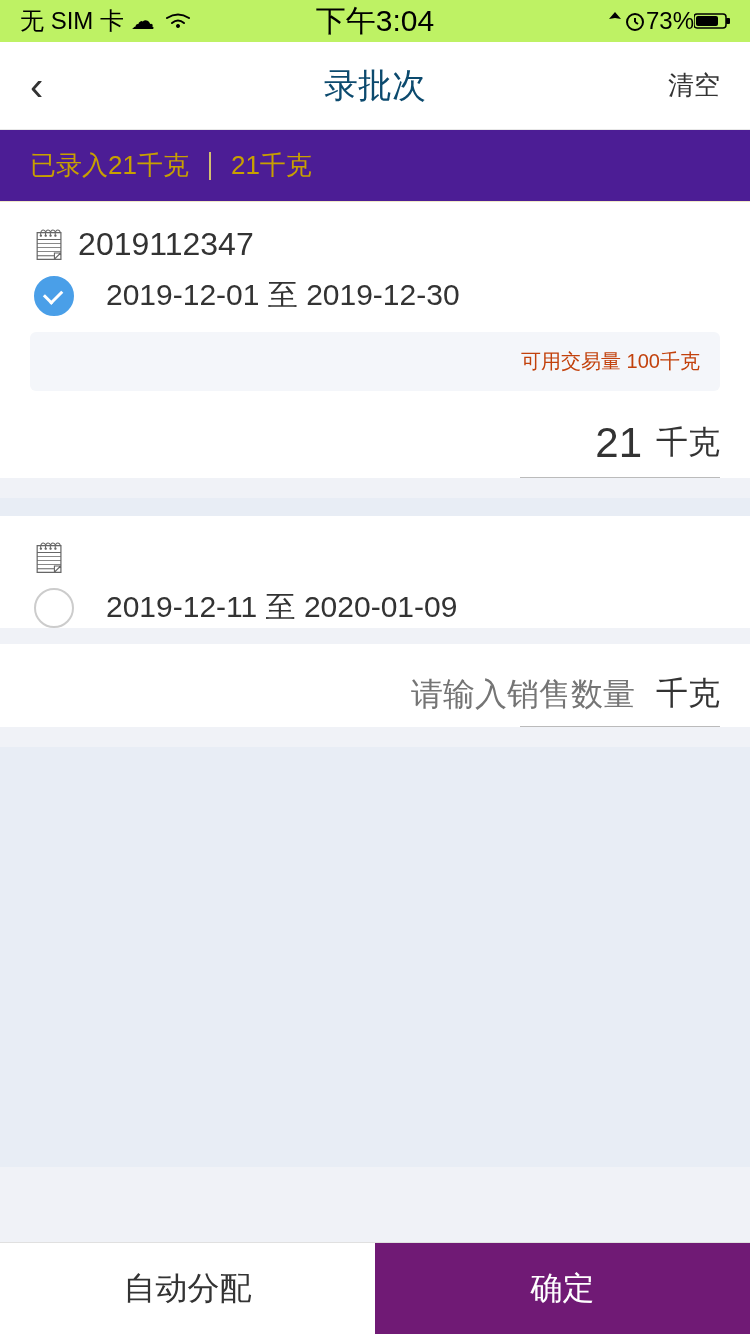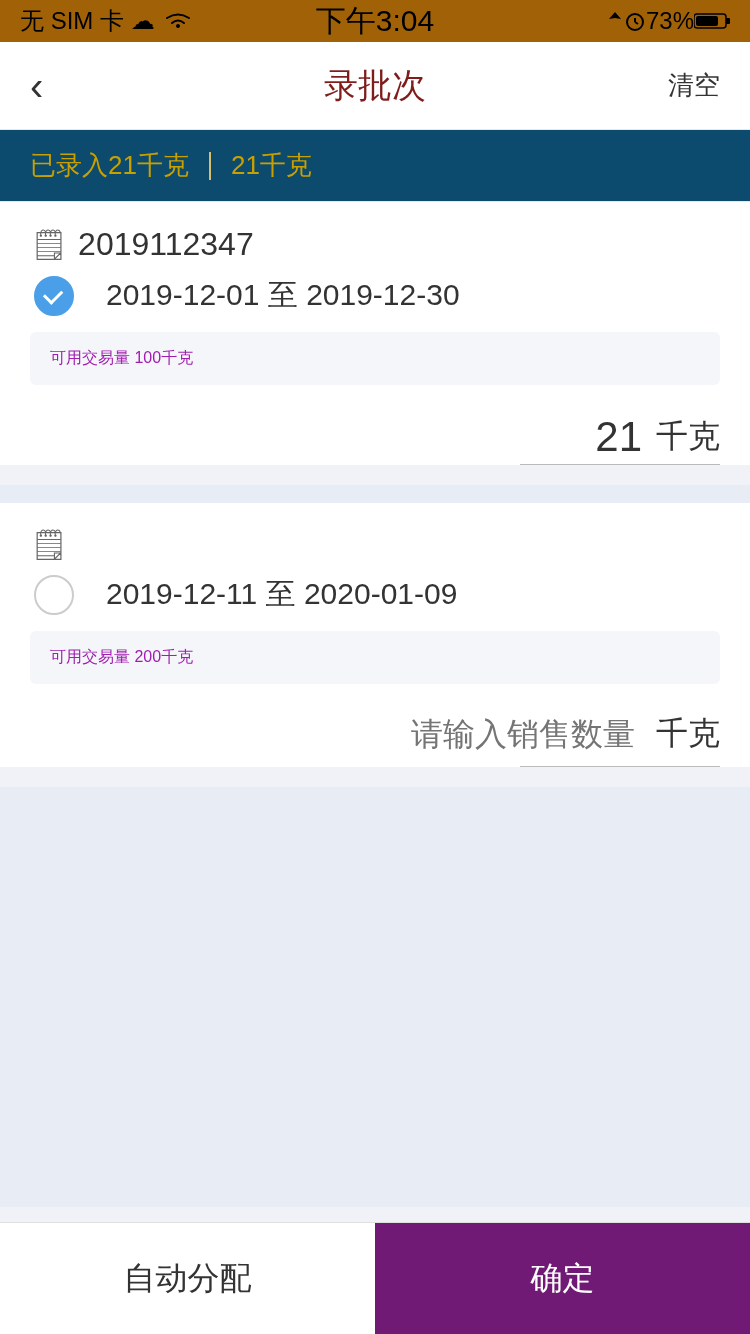--- a/index.html
+++ b/index.html
@@ -9,21 +9,21 @@
       min-height: 1334px;
       font-family: -apple-system, "PingFang SC", "Helvetica Neue", Arial, sans-serif;
       background: #f0f2f7;
       overflow-x: hidden;
     }
 
     
     .status-bar {
       width: 750px;
       height: 42px;
-      background: #a16207;
+      background: #bef264;
       display: flex;
       align-items: center;
       justify-content: space-between;
       padding: 11px 20px;
       font-size: 26px;
       color: #000;
     }
     .status-left {
       display: flex;
       align-items: center;
@@ -56,35 +56,35 @@
     }
     .nav-back {
       font-size: 40px;
       color: #333;
       cursor: pointer;
       line-height: 1;
     }
     .nav-title {
       font-size: 34px;
       font-weight: 500;
-      color: #7f1d1d;
+      color: #0c4a6e;
       position: absolute;
       left: 50%;
       transform: translateX(-50%);
     }
     .nav-clear {
       font-size: 26px;
       color: #333;
       cursor: pointer;
     }
 
     
     .info-banner {
       width: 750px;
-      background: #0c4a6e;
+      background: #4c1d95;
       padding: 18px 30px;
       display: flex;
       align-items: center;
       gap: 20px;
       border-bottom: 1px solid #f0e8c8;
     }
     .info-label {
       font-size: 26px;
       color: #c8a000;
     }
@@ -151,23 +151,24 @@
       display: block;
     }
     .batch-date-text {
       font-size: 30px;
       color: #333;
     }
     .batch-availability {
       background: #f4f6fa;
       border-radius: 6px;
       padding: 16px 20px;
-      font-size: 16px;
-      color: #a21caf;
+      font-size: 20px;
+      color: #c2410c;
       margin-bottom: 0;
+      text-align: right;
     }
     .amount-value {
       font-size: 42px;
       color: #333;
       font-weight: 400;
     }
     .amount-unit {
       font-size: 32px;
       color: #333;
     }
@@ -197,21 +198,21 @@
       flex: 1;
       min-height: 420px;
     }
 
     
     .bottom-bar {
       position: fixed;
       bottom: 0;
       left: 0;
       width: 750px;
-      height: 112px;
+      height: 92px;
       display: flex;
       background: #fff;
       border-top: 1px solid #e0e0e0;
     }
     .btn-auto {
       flex: 1;
       display: flex;
       align-items: center;
       justify-content: center;
       font-size: 32px;
@@ -300,38 +301,37 @@
     <span class="batch-id">2019112347</span>
   </div>
   <div class="batch-date-row">
     <div class="radio-circle checked"></div>
     <span class="batch-date-text">2019-12-01 至 2019-12-30</span>
   </div>
   <div class="batch-availability">可用交易量 100千克</div>
 </div>
 
 <div class="amount-area">
-  <div style="display:flex; align-items:center; justify-content:flex-end; gap:14px; padding: 18px 0 3px 0;">
+  <div style="display:flex; align-items:center; justify-content:flex-end; gap:14px; padding: 18px 0 10px 0;">
     <span class="amount-value">21</span>
     <span class="amount-unit">千克</span>
   </div>
   <div class="underline-right"></div>
 </div>
 
 <div class="section-divider"></div>
 
 <div class="batch-card">
   <div class="batch-header">
     <span class="batch-doc-icon">🗒</span>
   </div>
   <div class="batch-date-row">
     <div class="radio-circle"></div>
     <span class="batch-date-text">2019-12-11 至 2020-01-09</span>
   </div>
-  <div class="batch-availability">可用交易量 200千克</div>
 </div>
 
 <div class="input-area">
   <div style="display:flex; align-items:center; justify-content:flex-end; gap:6px; padding: 18px 0 10px 0;">
     <input type="number" class="sale-input" placeholder="请输入销售数量" style="">
     <span class="sale-unit">千克</span>
   </div>
   <div class="underline-right"></div>
 </div>
 

